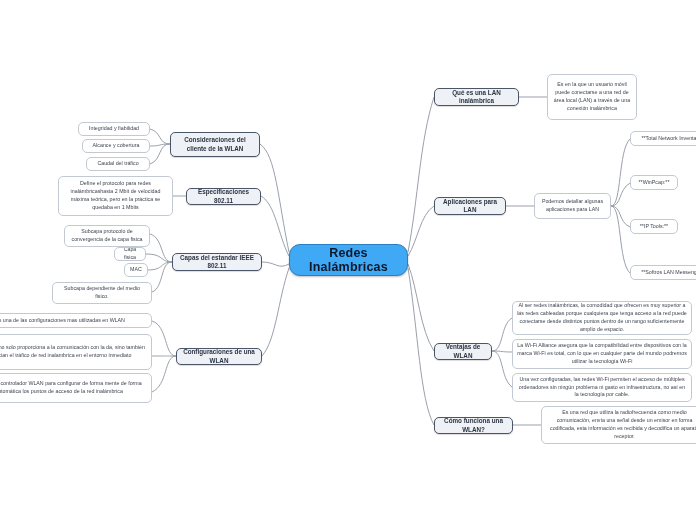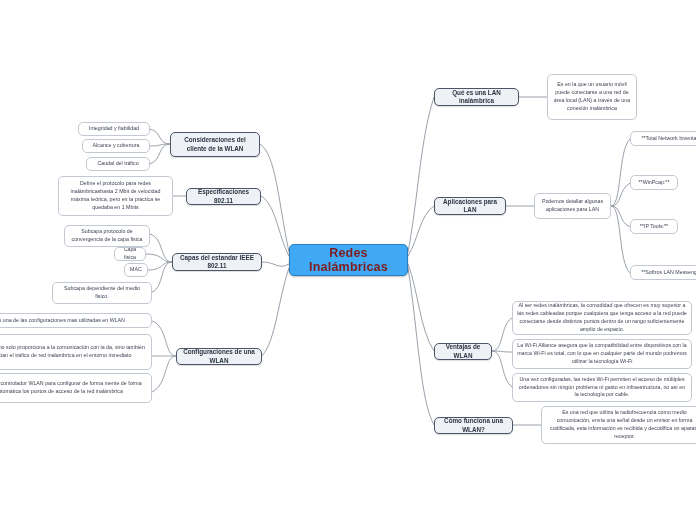--- a/index.html
+++ b/index.html
@@ -27,22 +27,22 @@
     align-items:center;
     justify-content:center;
     text-align:center;
     overflow:hidden;
   }
 
   
   .n-root{
     background:#3FA9F5;
     border:1px solid #2b7fc0;
-    border-radius:5px;
-    color:#7f1d1d;
+    border-radius:11px;
+    color:#0f172a;
     font-weight:bold;
     font-size:12.5px;
     letter-spacing:.2px;
     box-shadow:0 1px 2px rgba(0,0,0,.25);
   }
 
   
   .n-main{
     background:#eef1f5;
     border:1.4px solid #4a5568;

